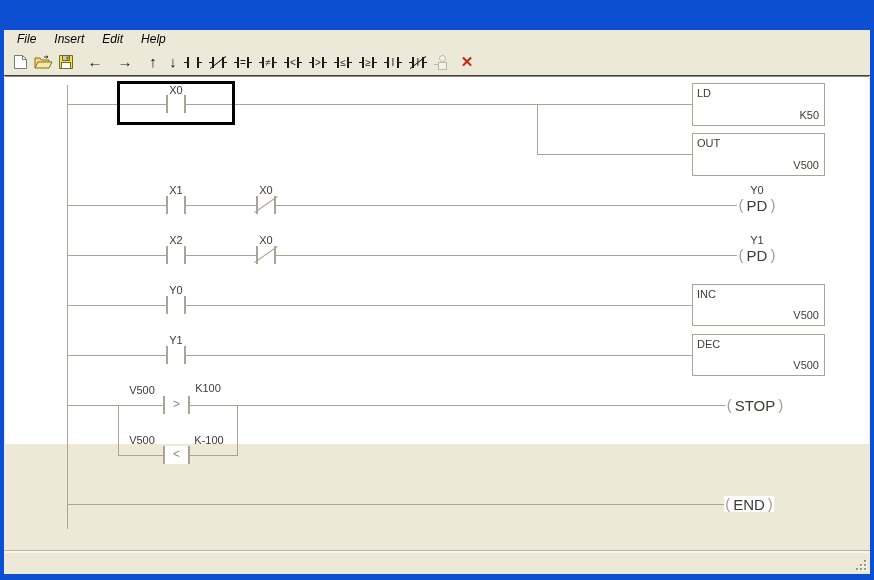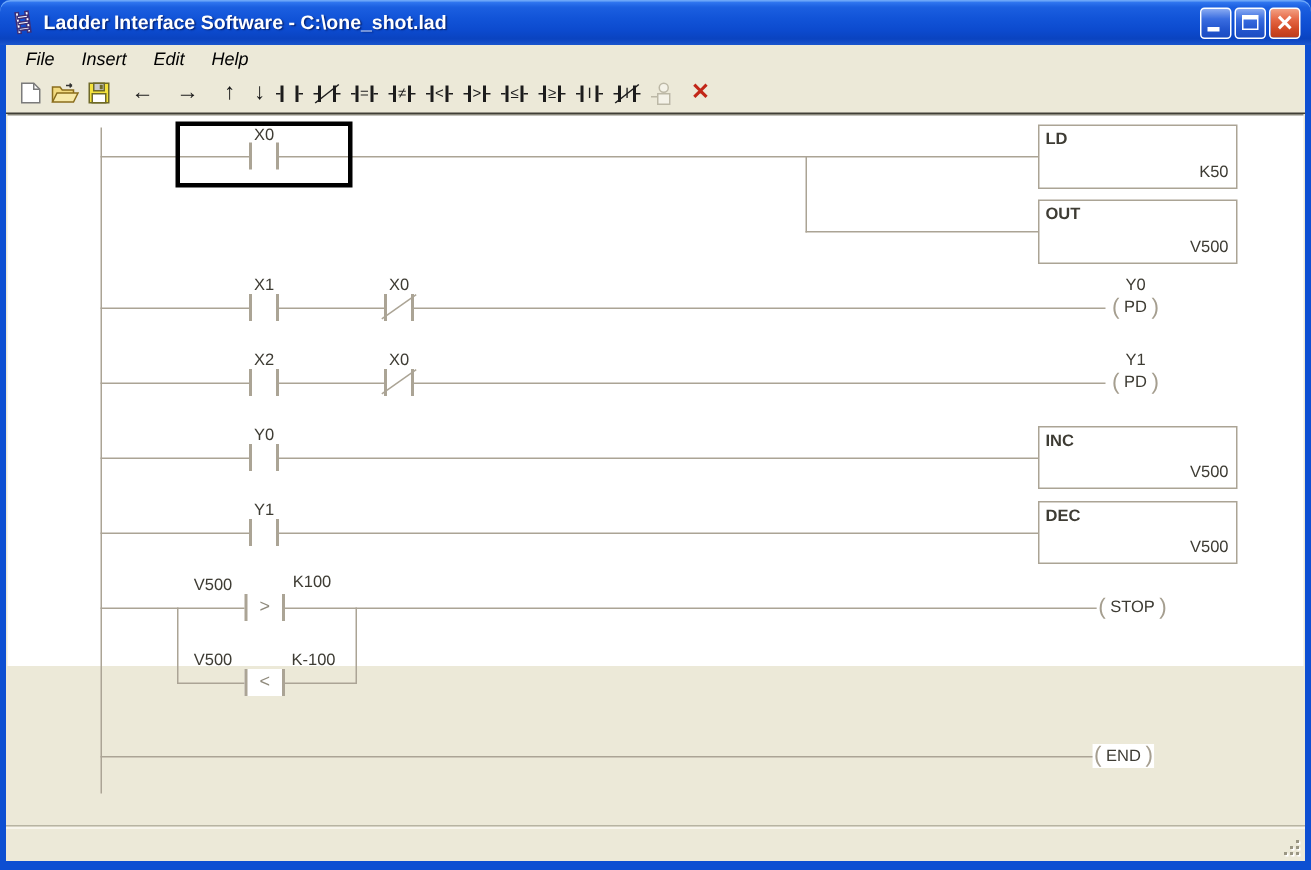--- a/index.html
+++ b/index.html
@@ -61,66 +61,43 @@
   .kc{position:absolute;width:20px;height:18px;background:#fff;}
   .kb{position:absolute;top:0;width:2px;height:18px;background:#aba495;}
   .kbl{left:0}.kbr{right:0}
   .kslash{position:absolute;left:-4px;width:28px;top:8px;height:1px;background:#aba495;transform:rotate(-35deg);}
   .kc.cmp{width:27px;}
   .kop{position:absolute;left:2px;right:2px;top:0;text-align:center;font-size:12px;color:#8f8a7c;line-height:17px;}
 
   .klab{position:absolute;transform:translateX(-50%);font-size:11px;color:#3e3c34;white-space:nowrap;}
 
   .coil{position:absolute;transform:translateX(-50%);height:16px;display:flex;align-items:center;white-space:nowrap;
-    font-size:11px;color:#3e3c34;background:#fff;padding:0 1px;}
+    font-size:15px;color:#3e3c34;background:#fff;padding:0 1px;}
   .par{color:#a59e8f;font-size:15px;line-height:14px;}
   .par.pl::before{content:"(";}
   .par.pr::before{content:")";}
   .ctx{padding:0 3px;}
 
   .fbox{position:absolute;border:1px solid #aba495;background:#fff;}
-  .fop{position:absolute;left:4px;top:3px;font-size:11px;color:#3e3c34;font-weight:bold;}
+  .fop{position:absolute;left:4px;top:3px;font-size:11px;color:#3e3c34;}
   .fval{position:absolute;right:5px;bottom:4px;font-size:11px;color:#3e3c34;}
 
   .selbox{position:absolute;border:3px solid #000;background:transparent;}
 
   
   .statusbar{position:absolute;left:0;right:0;bottom:0;height:24px;
     background:linear-gradient(180deg,#f7f5ec 0 2px,#ece9d8 2px);border-top:1px solid #b7b4a2;}
   .grip{position:absolute;right:2px;bottom:2px;width:14px;height:14px;}
   .grip i{position:absolute;width:2px;height:2px;background:#9a9684;box-shadow:1px 1px 0 #fff;}
 </style>
 </head>
 <body>
 
 <div class="window">
 
-  <div class="titlebar">
-    <span class="app-icon">
-      <svg width="17" height="17" viewBox="0 0 17 17">
-        <g transform="rotate(-8 8 9)">
-          <rect x="4" y="2" width="2.2" height="14" fill="#fff" stroke="#3b2f7a" stroke-width="1"></rect>
-          <rect x="10.5" y="2" width="2.2" height="14" fill="#fff" stroke="#3b2f7a" stroke-width="1"></rect>
-          <rect x="5" y="4.5" width="7" height="1.6" fill="#fff" stroke="#3b2f7a" stroke-width="1"></rect>
-          <rect x="5" y="8.5" width="7" height="1.6" fill="#fff" stroke="#3b2f7a" stroke-width="1"></rect>
-          <rect x="5" y="12.5" width="7" height="1.6" fill="#fff" stroke="#3b2f7a" stroke-width="1"></rect>
-        </g>
-      </svg>
-    </span>
-    <span class="title-text">Ladder Interface Software - C:\one_shot.lad</span>
-    <button class="wb min">
-        <i class="g-min"></i>
-      </button>
-    <button class="wb max">
-        <i class="g-max"></i>
-      </button>
-    <button class="wb close">
-        <i class="g-close"></i>
-      </button>
-  </div>
 
   <div class="wbody">
 
     <div class="menubar">
       <span class="mi">File</span>
       <span class="mi">Insert</span>
       <span class="mi">Edit</span>
       <span class="mi">Help</span>
     </div>
 

